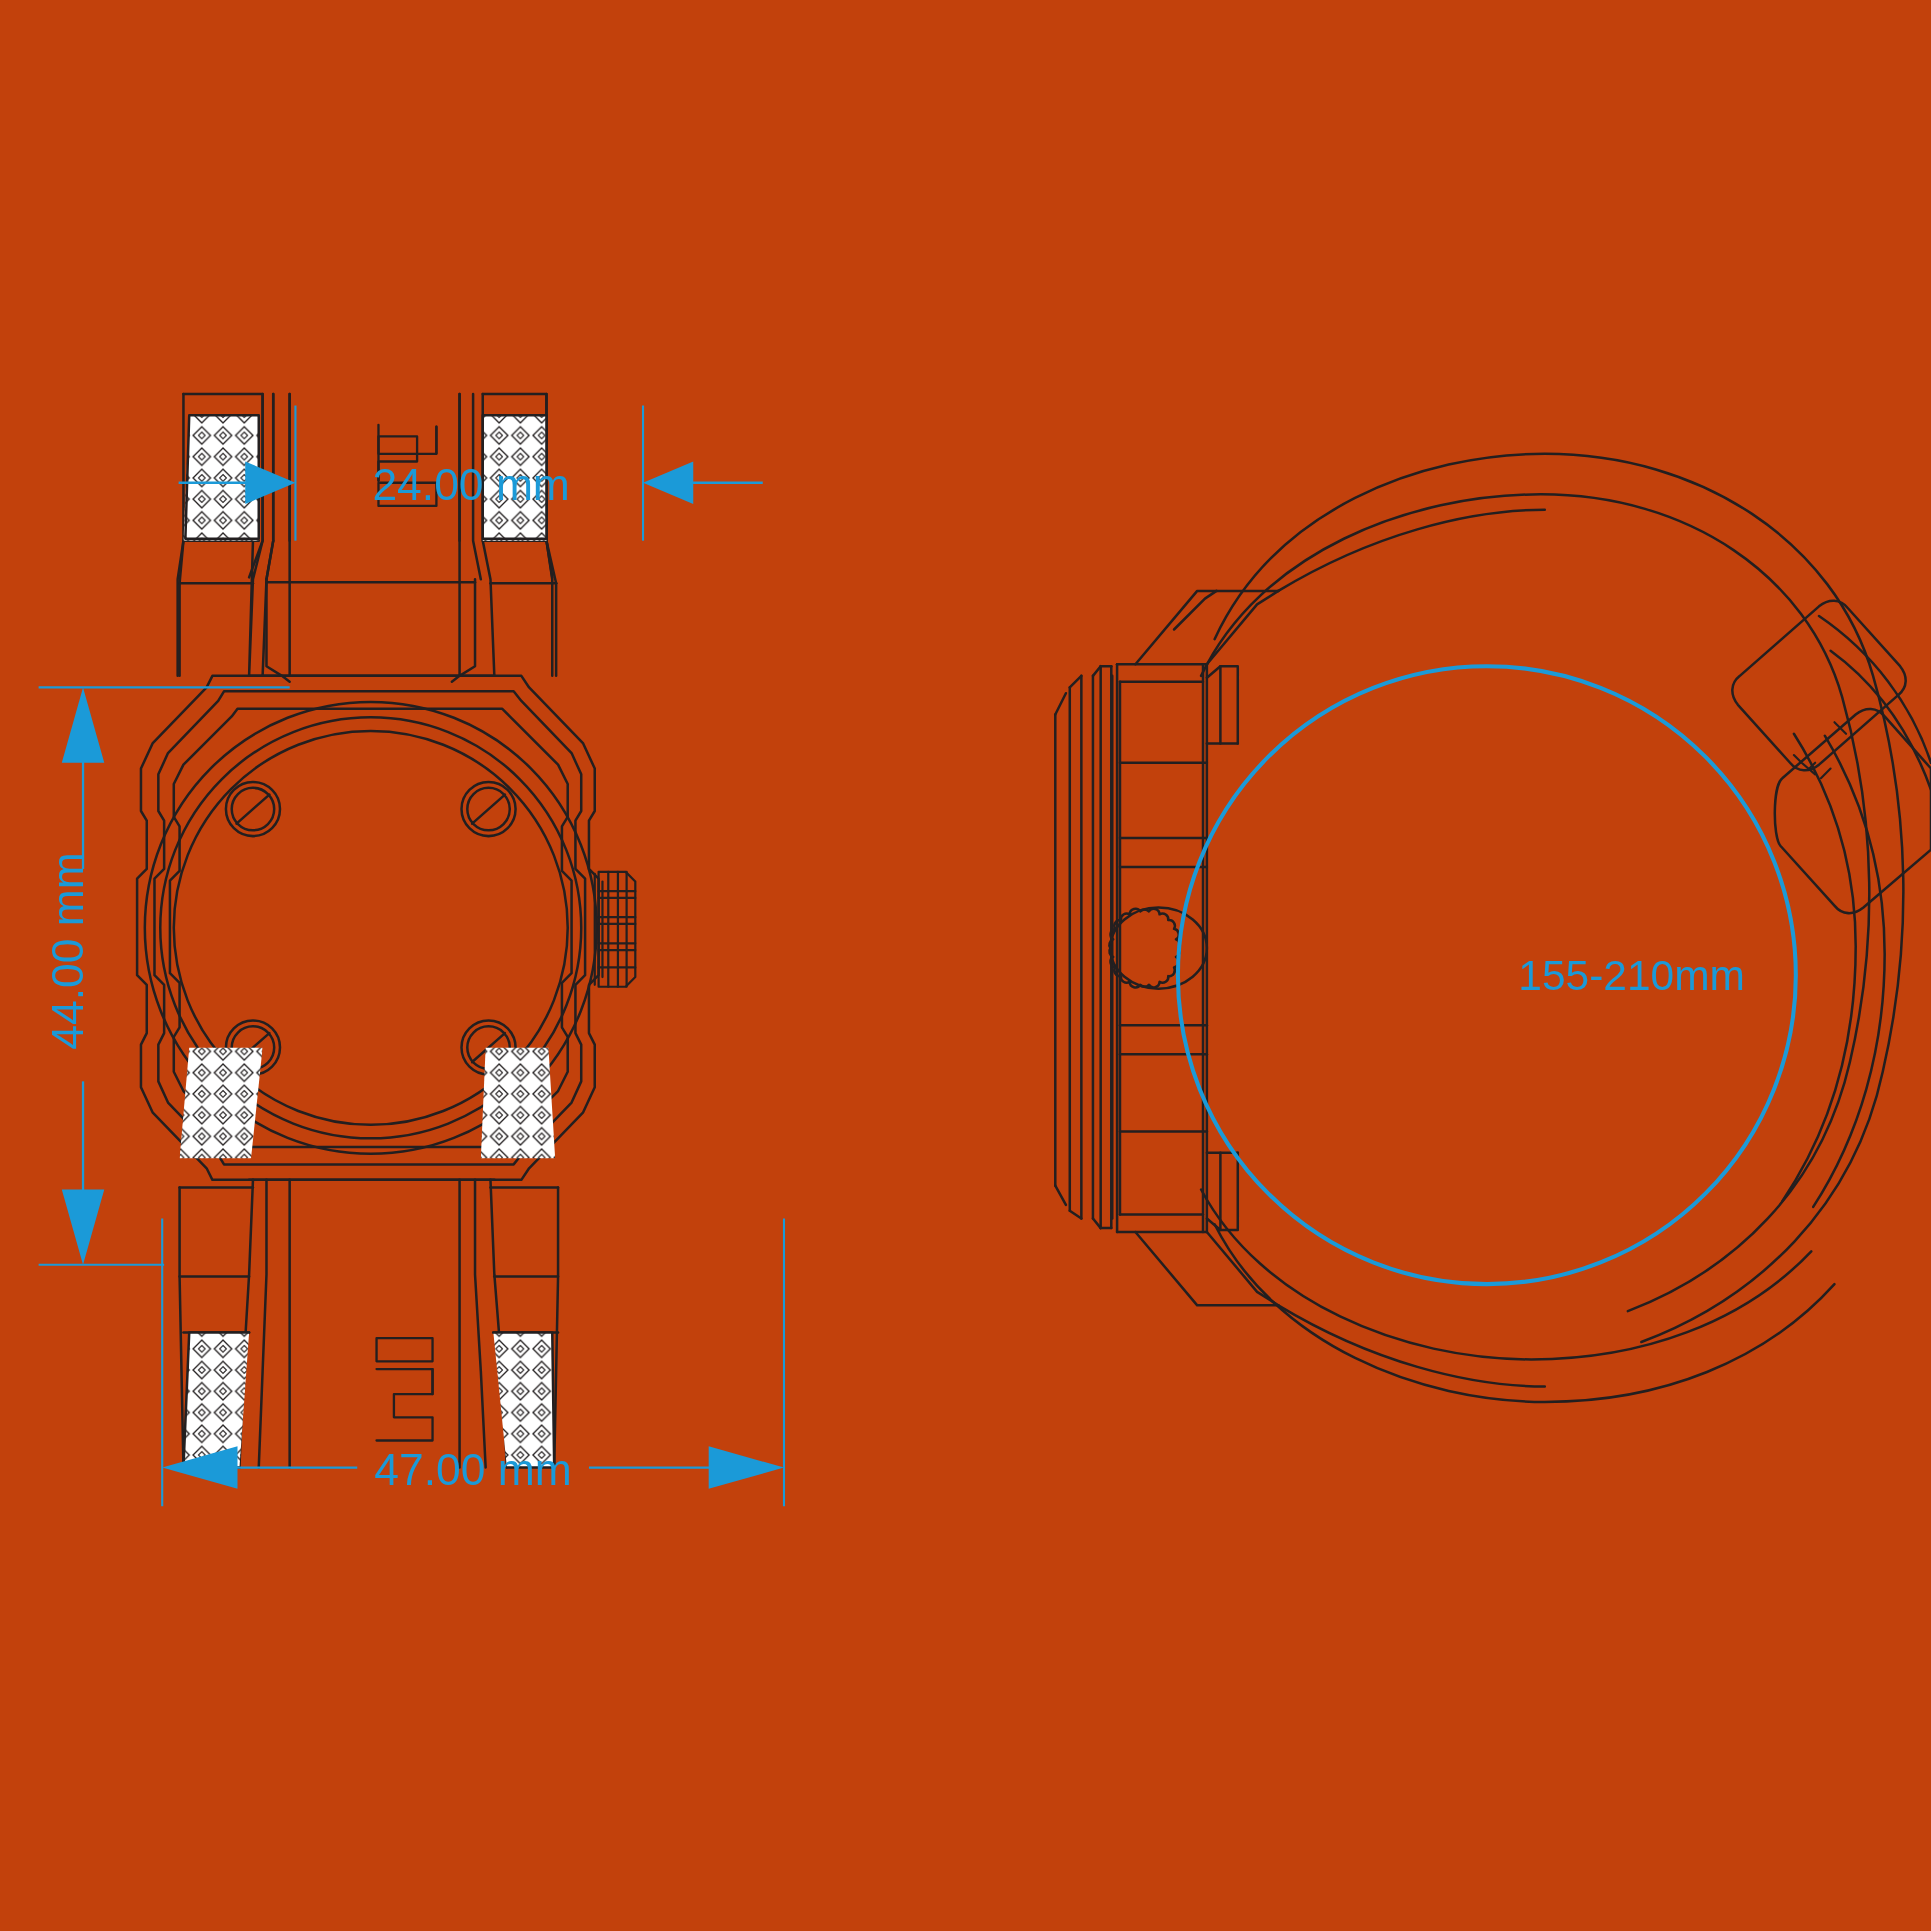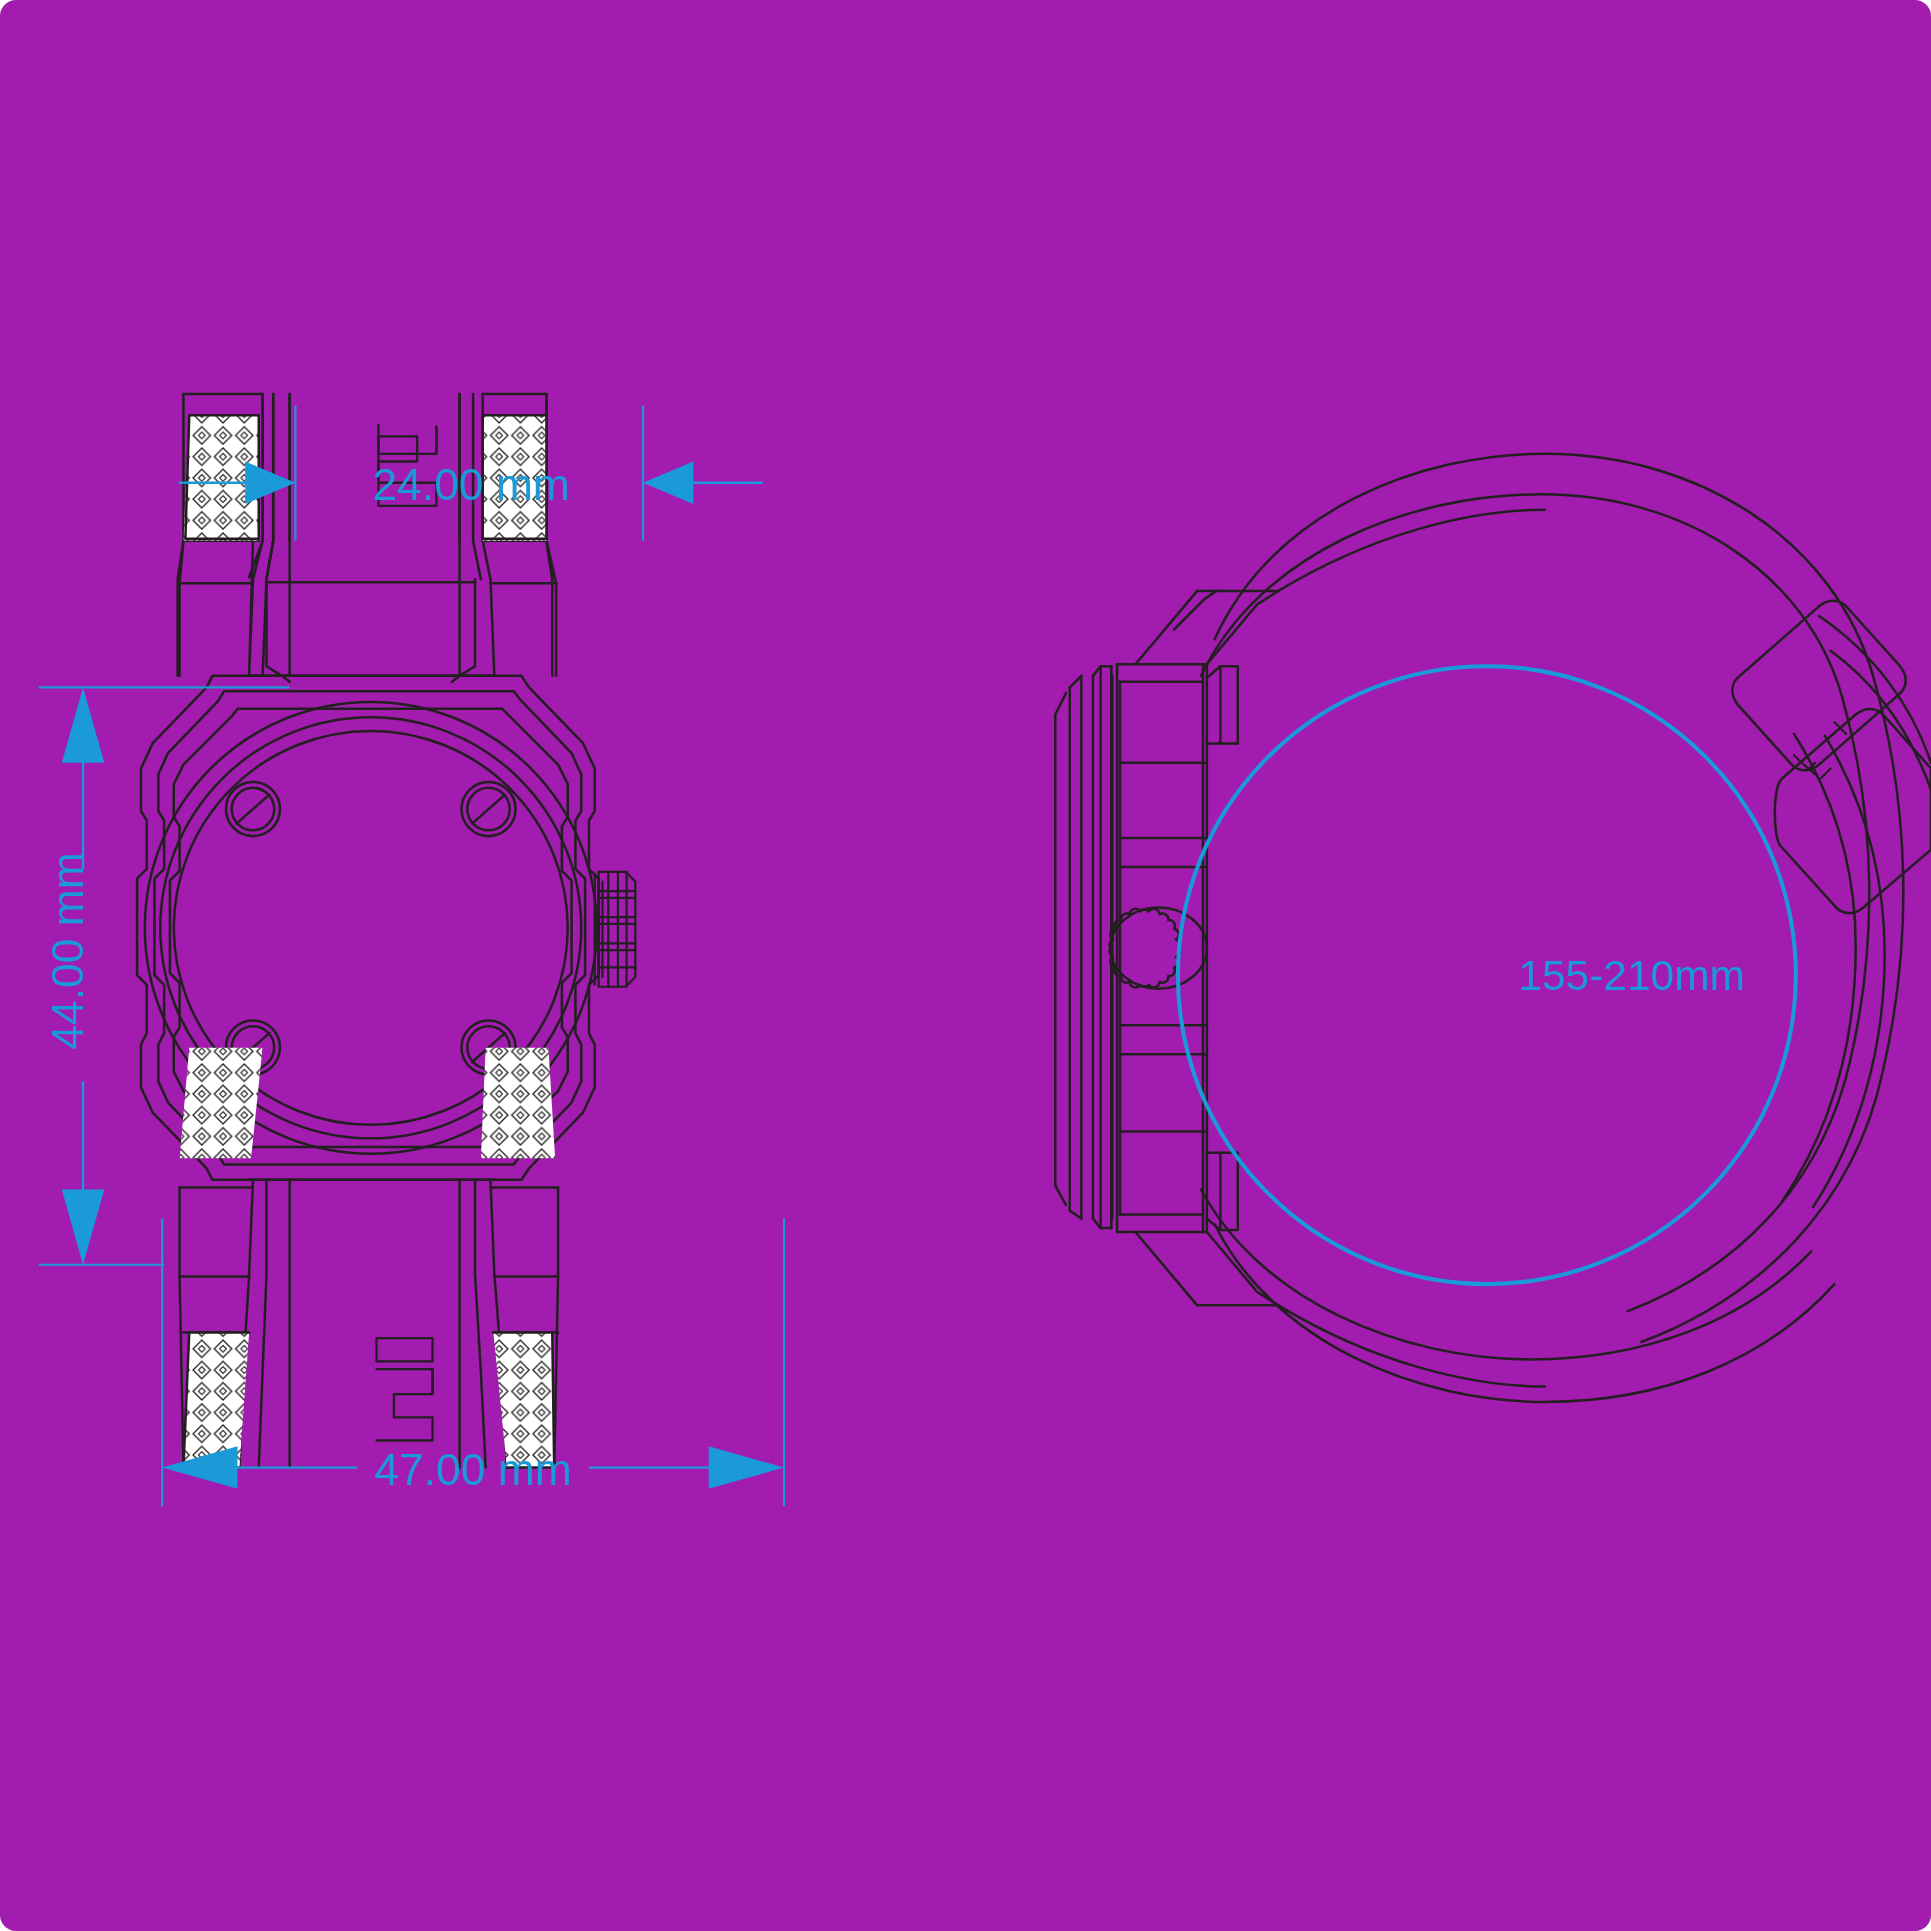--- a/index.html
+++ b/index.html
@@ -1,17 +1,17 @@
 <!DOCTYPE html>
 <html><head>
 <meta charset="utf-8">
 <style>
   html,body{margin:0;padding:0;background:#ffffff;}
   body{width:1931px;height:1931px;font-family:"Liberation Sans",sans-serif;overflow:hidden;}
-  #stage{position:relative;width:1931px;height:1931px;background:#a21caf;border-radius:16px;}
+  #stage{position:relative;width:1931px;height:1931px;background:#c2410c;}
   svg{display:block;}
   .dimtext{font-family:"Liberation Sans",sans-serif;font-weight:400;}
 </style>
 </head>
 <body>
 
 <div id="stage">
 
 <svg width="1931" height="1931" viewBox="0 0 2000 2000" xmlns="http://www.w3.org/2000/svg">
 

